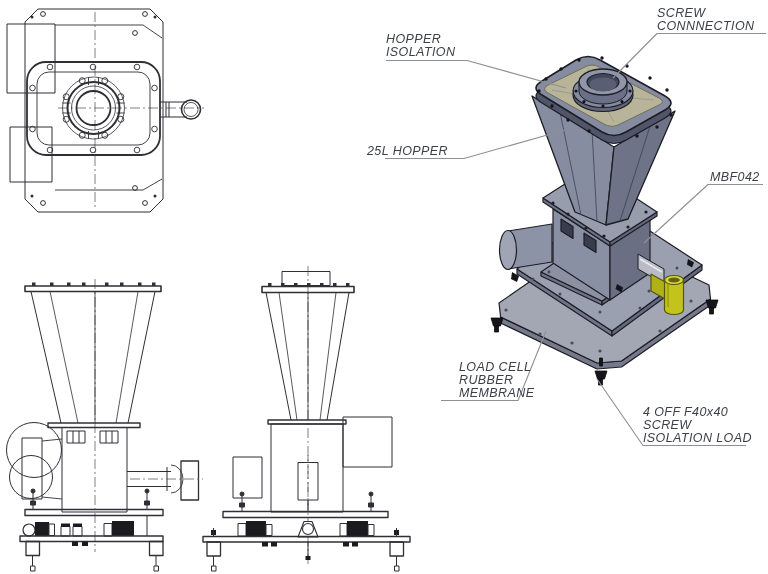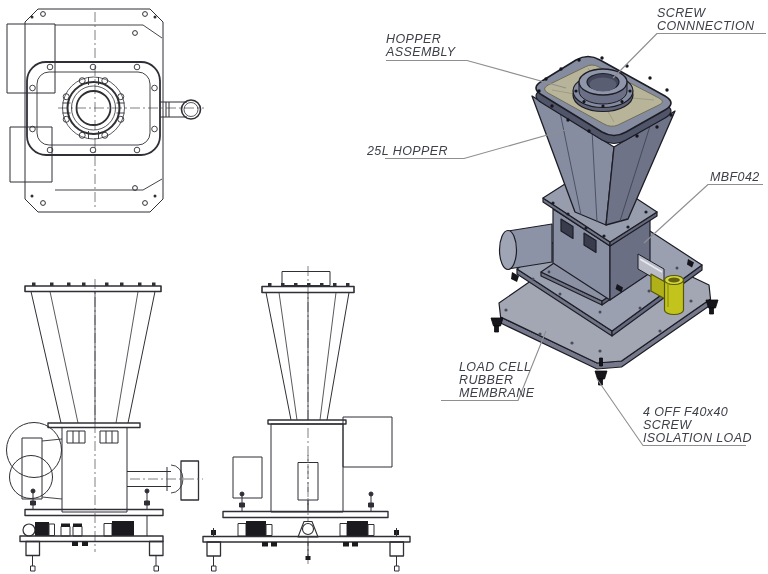--- a/index.html
+++ b/index.html
@@ -320,21 +320,21 @@
     <path d="M766,33.5 L657,33.5 L613,78"></path>
     <path d="M385,158.5 L464,158.5 L565,130"></path>
     <path d="M763,184.5 L708,184.5 L644,243"></path>
     <path d="M441,400.5 L518,400.5 L546,331"></path>
     <path d="M746,445.5 L643,445.5 L597,379"></path>
   </g>
 </svg>
 
 <div class="callout" style="left:386px;top:33px">
   <div>HOPPER</div>
-  <div>ASSEMBLY</div>
+  <div>ISOLATION</div>
 </div>
 <div class="callout" style="left:657px;top:7px">
   <div>SCREW</div>
   <div>CONNNECTION</div>
 </div>
 <div class="callout" style="left:367px;top:145px">
   <div>25L HOPPER</div>
 </div>
 <div class="callout" style="left:710px;top:171px">
   <div>MBF042</div>

